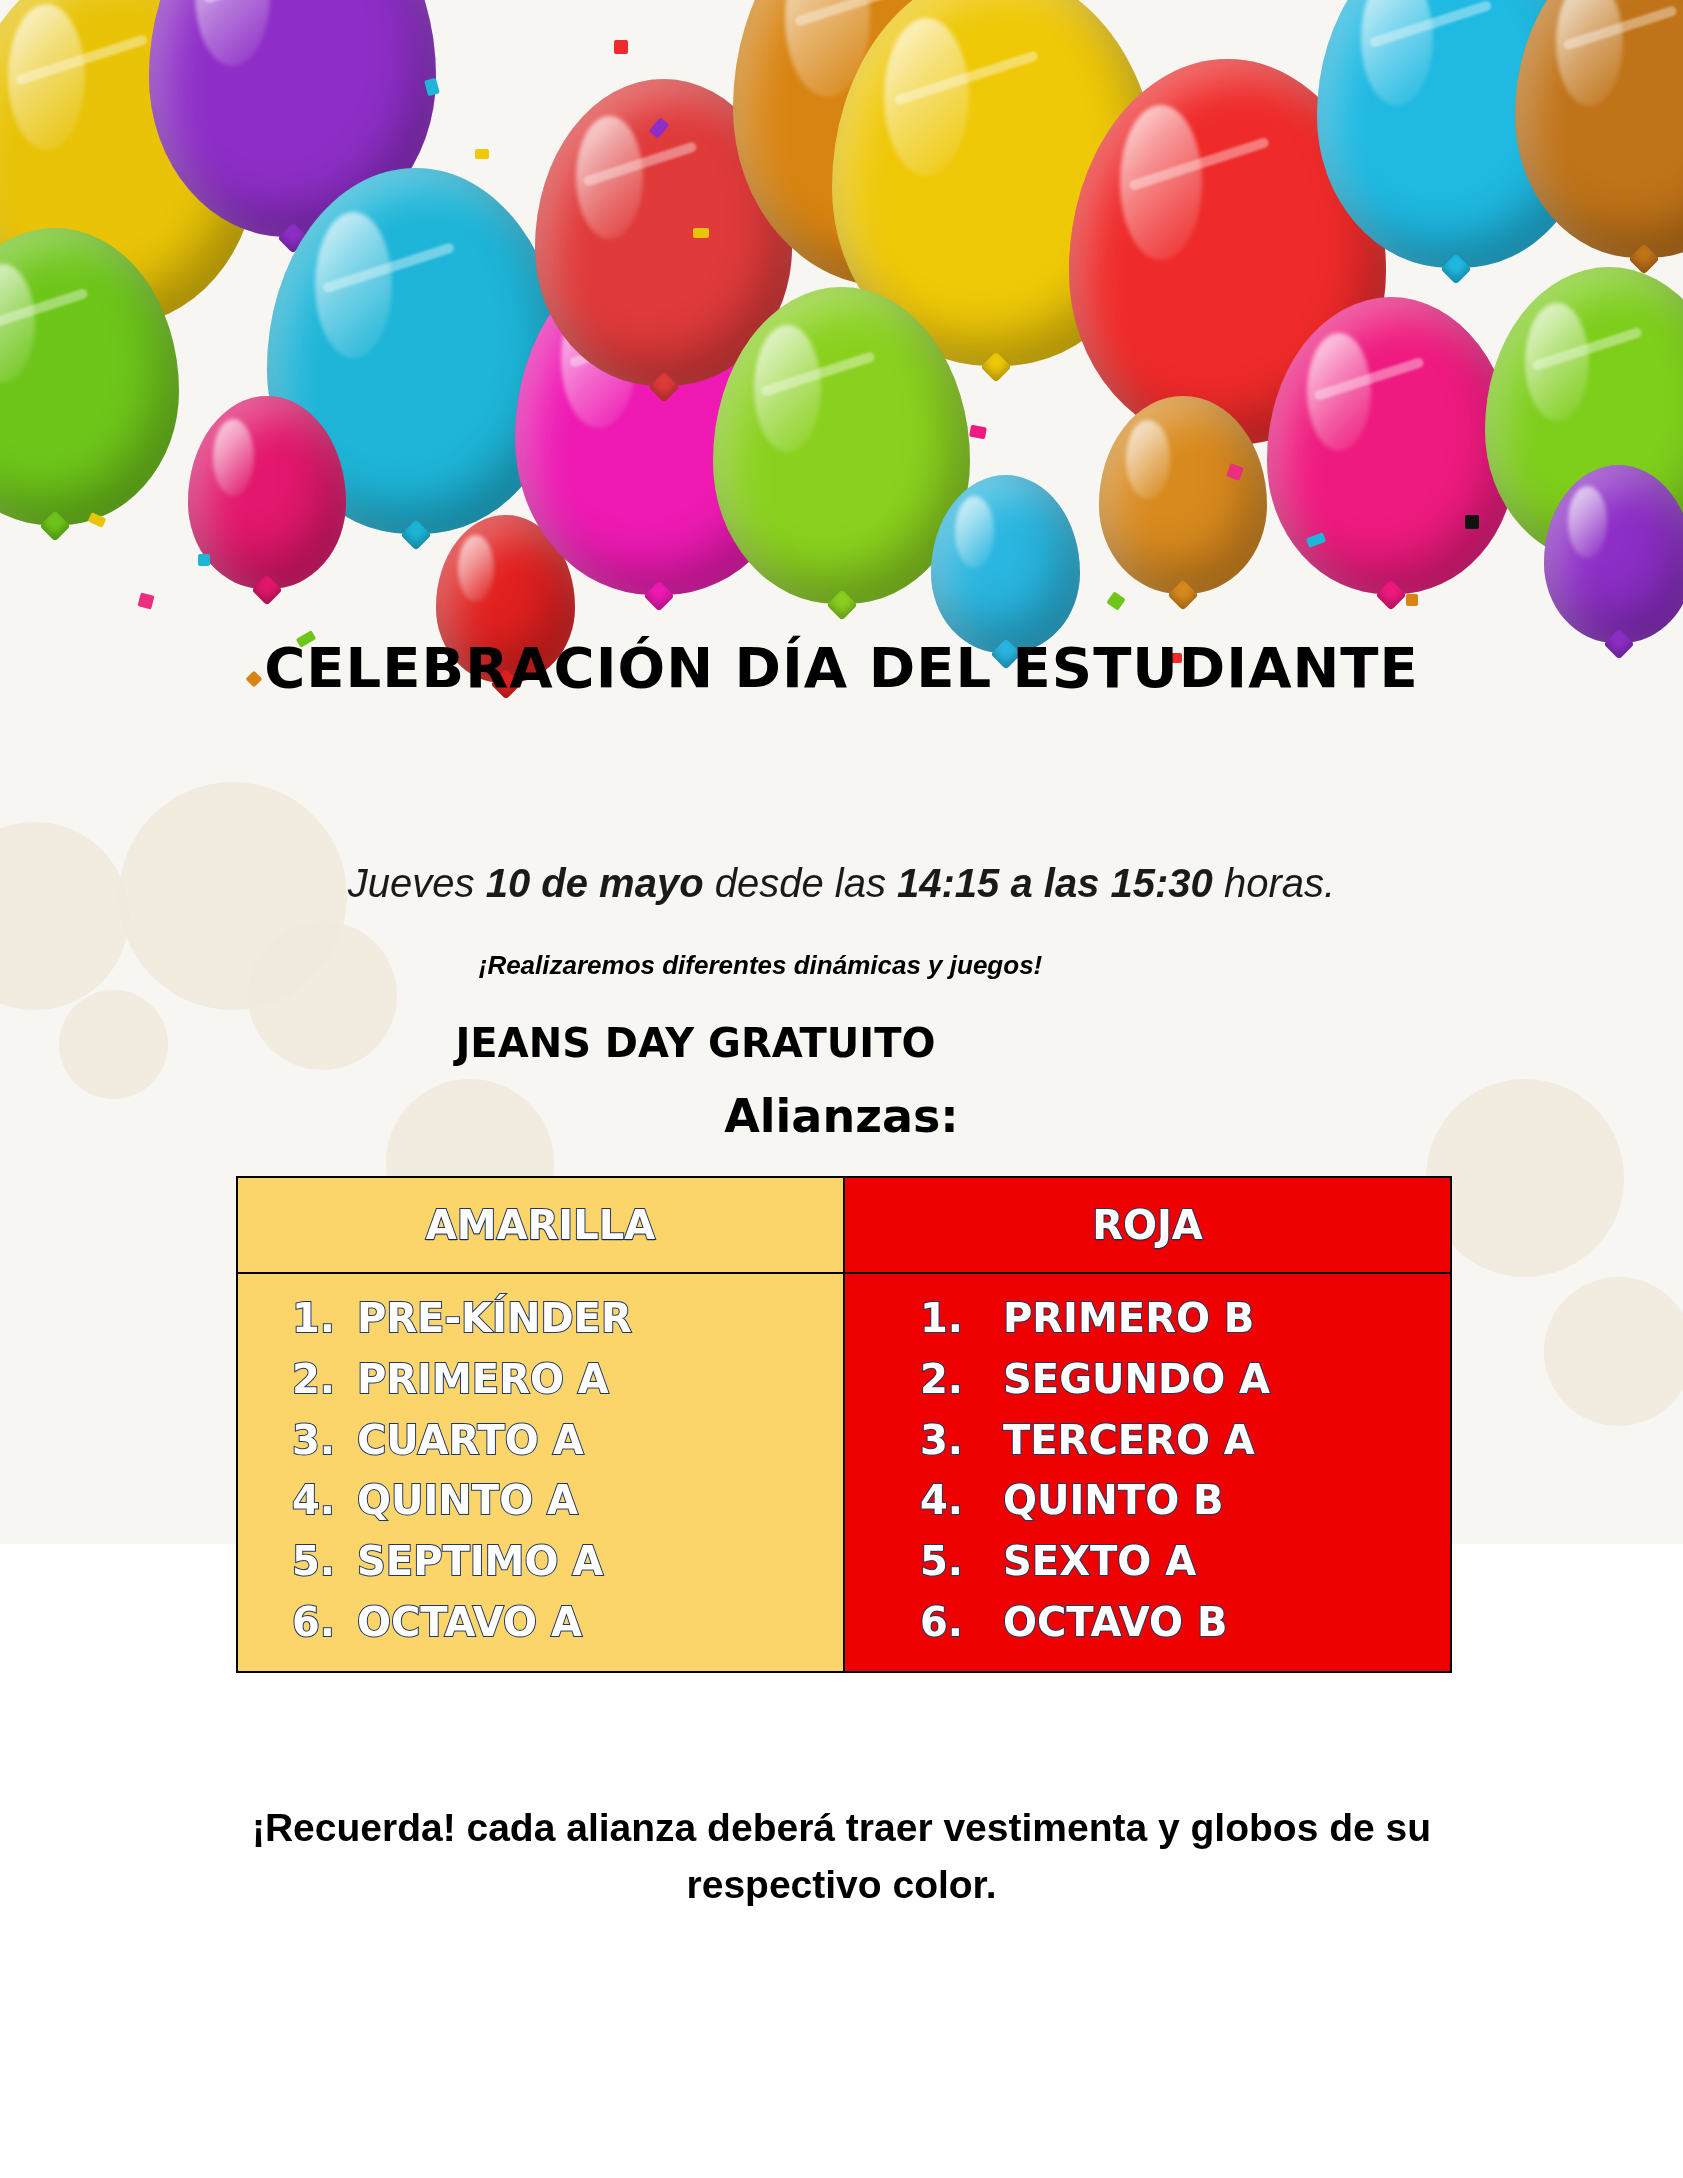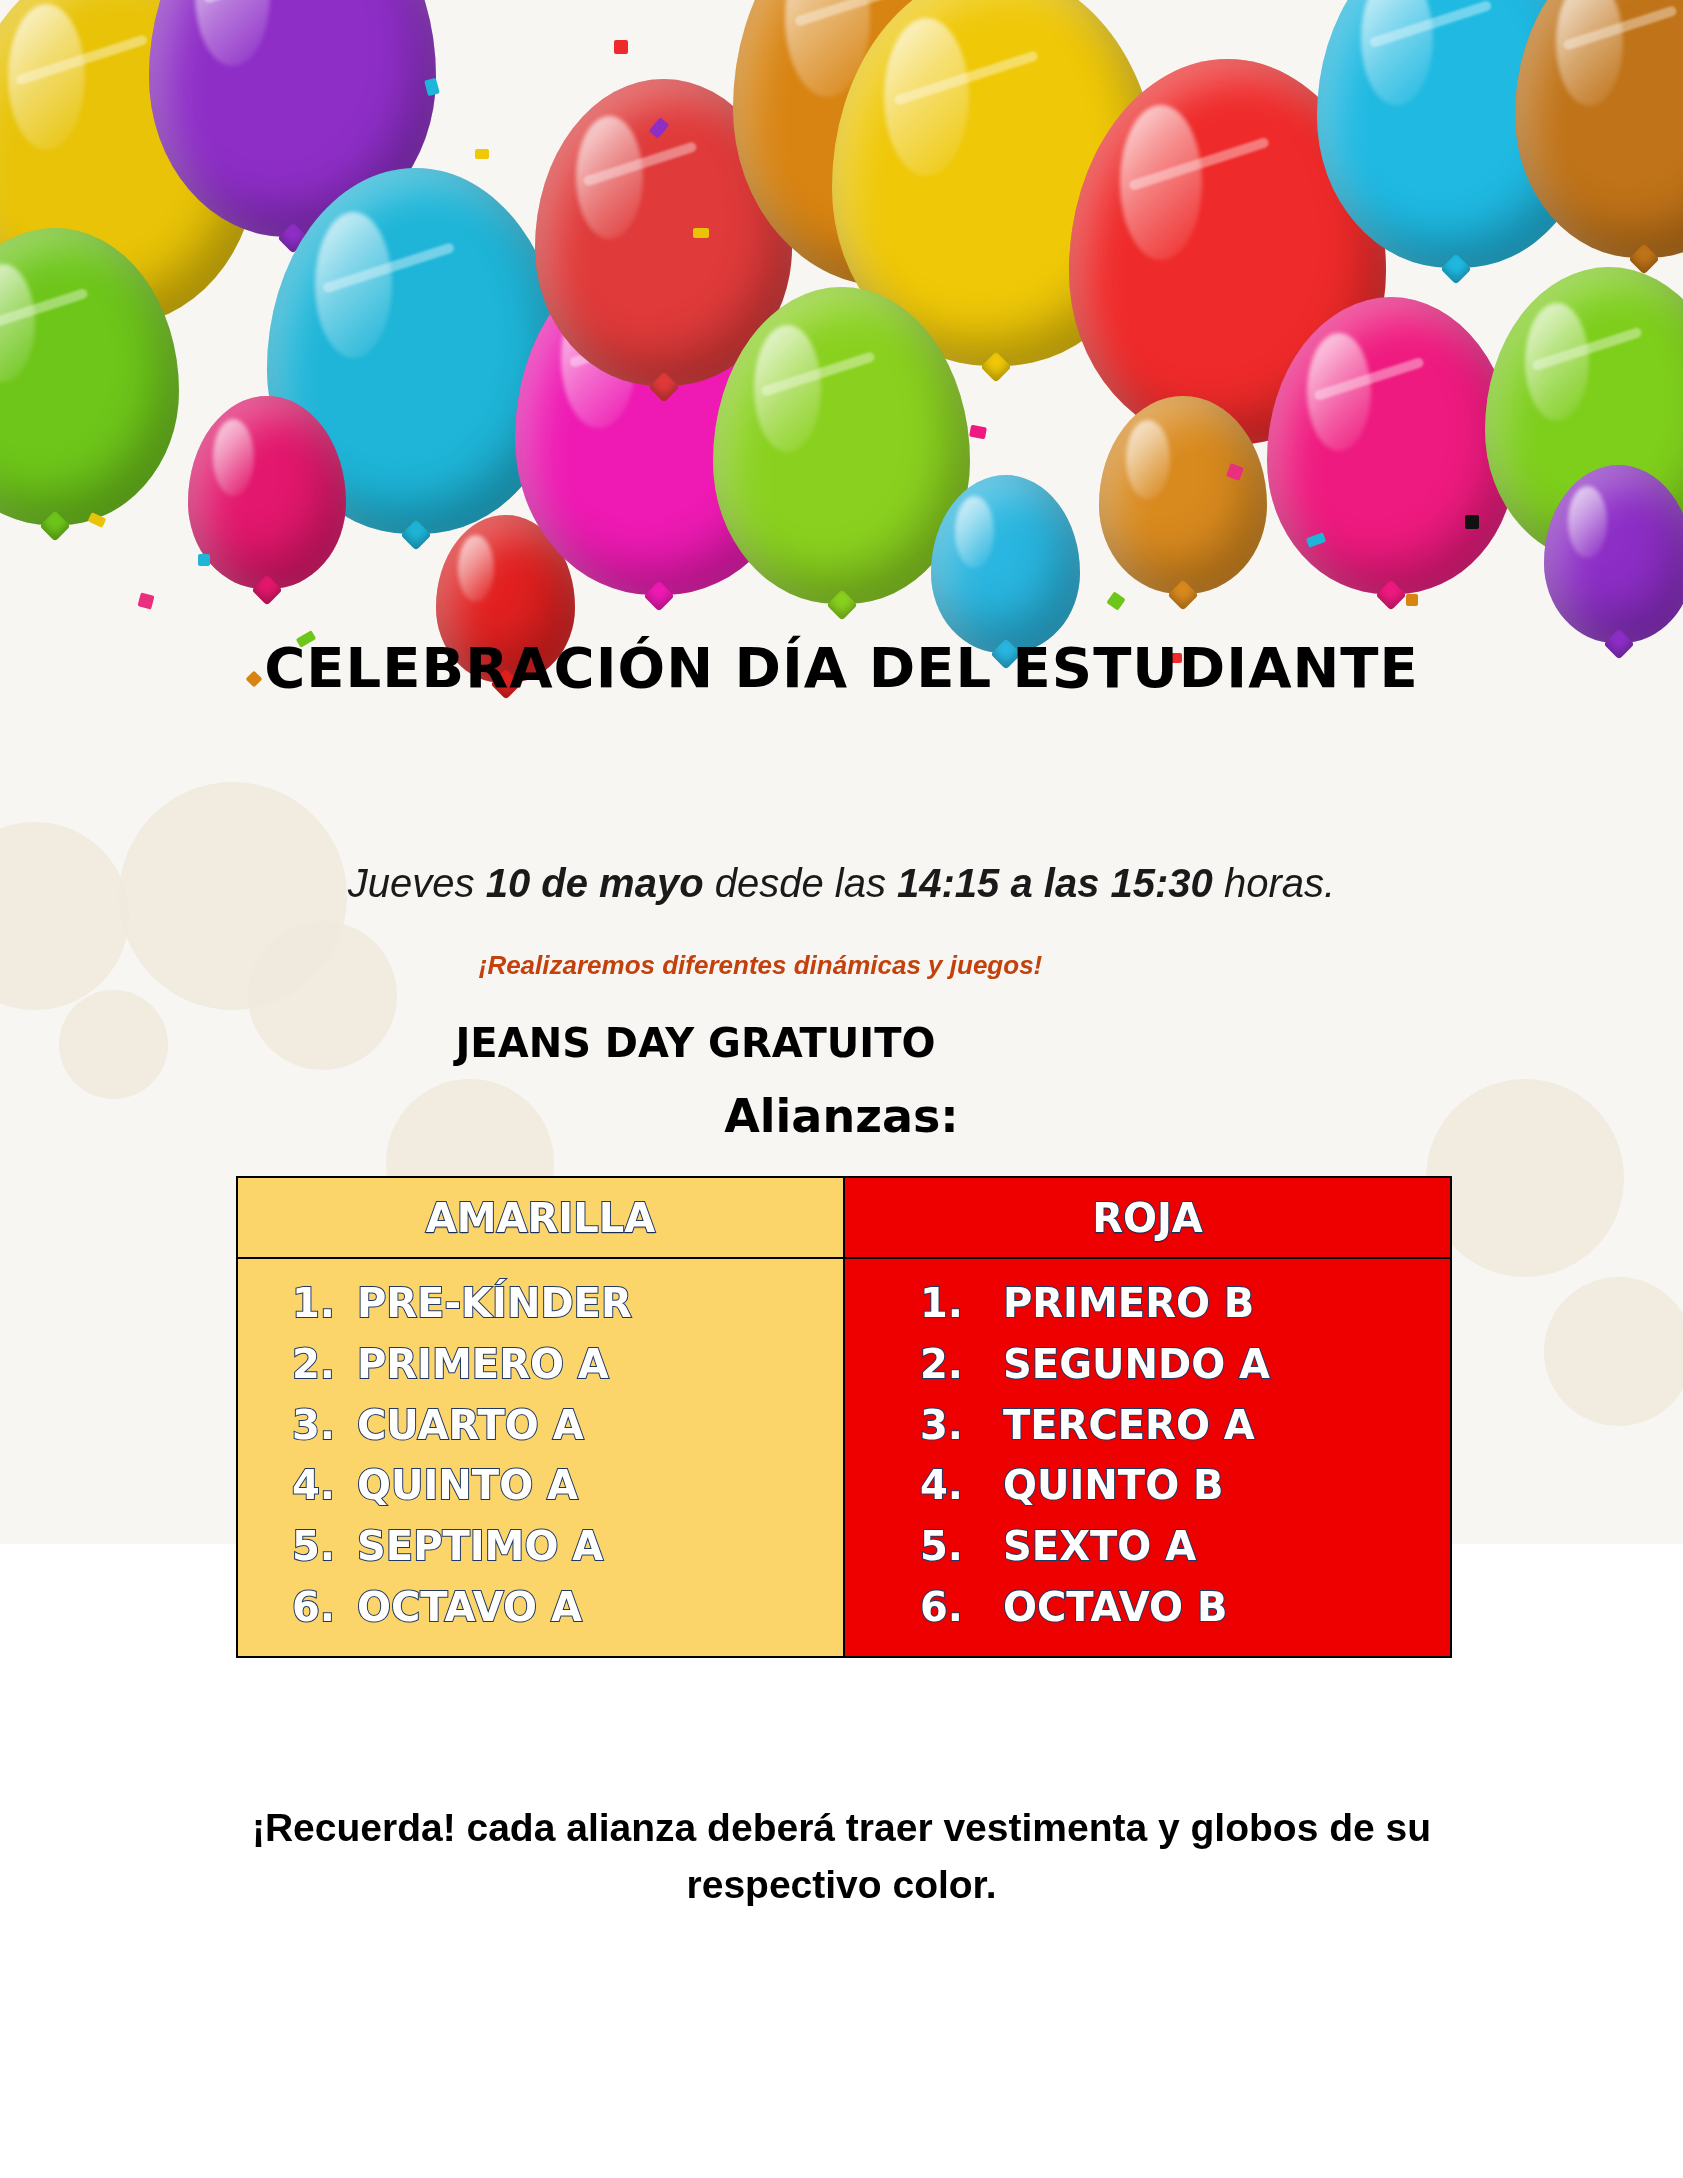--- a/index.html
+++ b/index.html
@@ -124,21 +124,21 @@
   .tagline {
     position: absolute;
     left: 0;
     top: 950px;
     width: 1521px;
     text-align: center;
     font-family: "Liberation Sans", sans-serif;
     font-style: italic;
     font-weight: 700;
     font-size: 26px;
-    color: #c2410c;
+    color: #000000;
   }
 
   .jeansday {
     position: absolute;
     left: 0;
     top: 1020px;
     width: 1391px;
     text-align: center;
     font-family: "DejaVu Sans", sans-serif;
     font-weight: 700;
@@ -166,21 +166,21 @@
     width: 1216px;
     border-collapse: collapse;
     table-layout: fixed;
   }
   .teams td, .teams th { border: 2px solid #000; padding: 0; }
 
   .col-yellow { background: #fbd46a; }
   .col-red    { background: #ee0000; }
 
   .team-head {
-    height: 81px;
+    height: 96px;
     text-align: center;
     font-family: "DejaVu Sans", sans-serif;
     font-weight: 700;
     font-size: 40px;
     color: #ffffff;
     -webkit-text-stroke: 2px #1f3864;
     paint-order: stroke fill;
     text-shadow: 0 2px 0 rgba(0,0,0,.18);
   }
 

